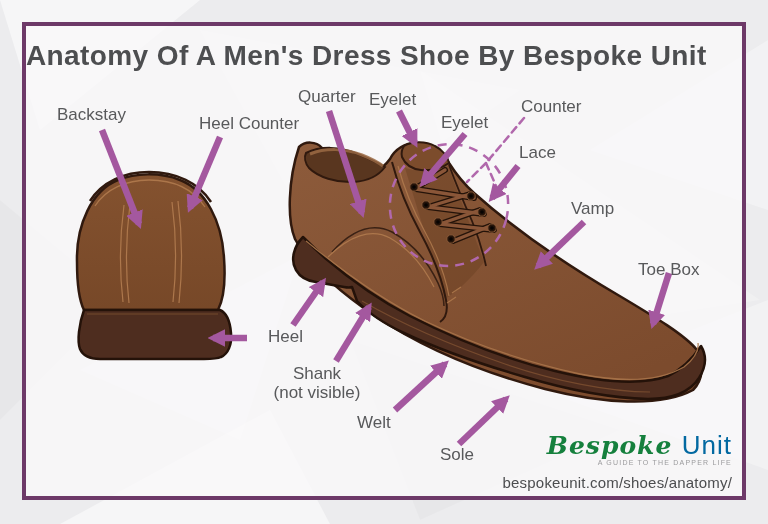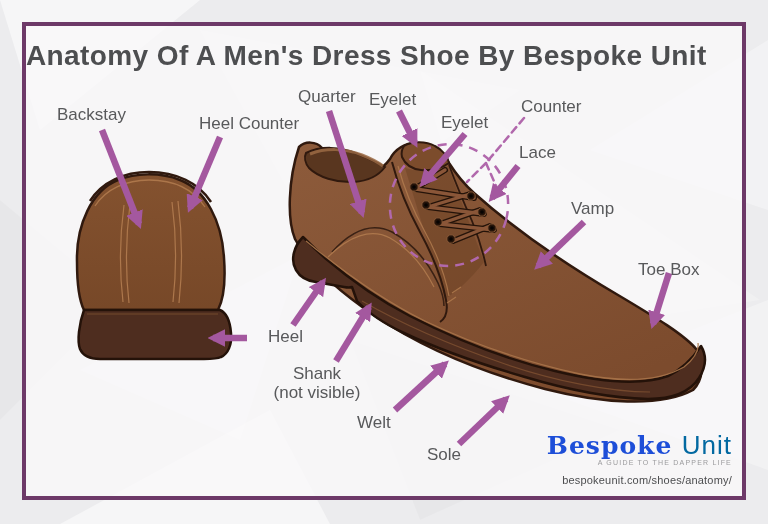--- a/index.html
+++ b/index.html
@@ -29,37 +29,37 @@
   .lbl-quarter{left:298px;top:87px;}
   .lbl-tongue{left:369px;top:90px;}
   .lbl-eyelet{left:441px;top:113px;}
   .lbl-throat{left:521px;top:97px;}
   .lbl-lace{left:519px;top:143px;text-align:right;}
   .lbl-vamp{left:571px;top:199px;}
   .lbl-toe-box{left:638px;top:250px;margin-top:10px;}
   .lbl-heel{left:268px;top:327px;}
   .lbl-shank{left:252px;top:364px;width:130px;text-align:center;white-space:normal;line-height:19px;}
   .lbl-welt{left:357px;top:413px;text-align:right;}
-  .lbl-sole{left:427px;top:445px;}
+  .lbl-sole{left:440px;top:445px;}
   .branding{
     position:absolute;right:36px;top:432px;z-index:3;text-align:right;
   }
   .logo-line{line-height:26px;white-space:nowrap;}
   .logo-script{
-    font-family:"DejaVu Serif", serif;font-weight:bold;
-    font-size:25px;color:#1d4ed8;letter-spacing:1px;
+    font-family:"DejaVu Serif", serif;font-style:italic;font-weight:bold;
+    font-size:25px;color:#15803d;letter-spacing:1px;
   }
   .logo-plain{
     font-size:26px;color:#0369a1;letter-spacing:1px;margin-left:5px;
   }
   .tagline{
     font-size:7px;color:#9b9b9d;letter-spacing:1.2px;margin-top:-3px;
   }
   .site-url{
-    font-size:11px;color:#4c4d4f;margin-top:8px;letter-spacing:.2px;
+    font-size:15px;color:#4c4d4f;margin-top:8px;letter-spacing:.2px;
   }
 </style>
 </head>
 <body>
 
 <svg id="facets" width="768" height="524">
   <rect x="0" y="0" width="768" height="524" fill="#ececee"></rect>
   <polygon points="0,0 200,0 40,130" fill="#ffffff" opacity="0.55"></polygon>
   <polygon points="200,30 520,90 310,230" fill="#ffffff" opacity="0.28"></polygon>
   <polygon points="768,40 768,210 590,150" fill="#ffffff" opacity="0.35"></polygon>

